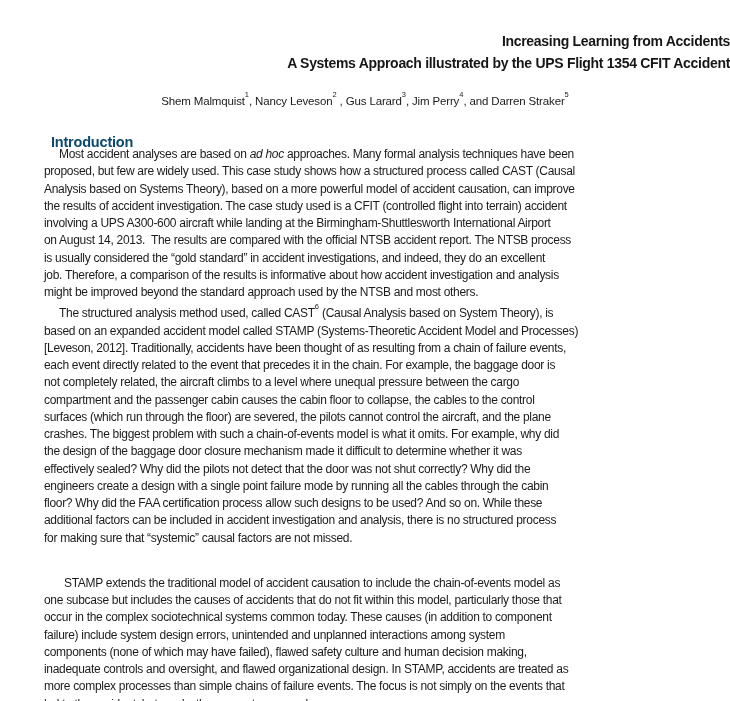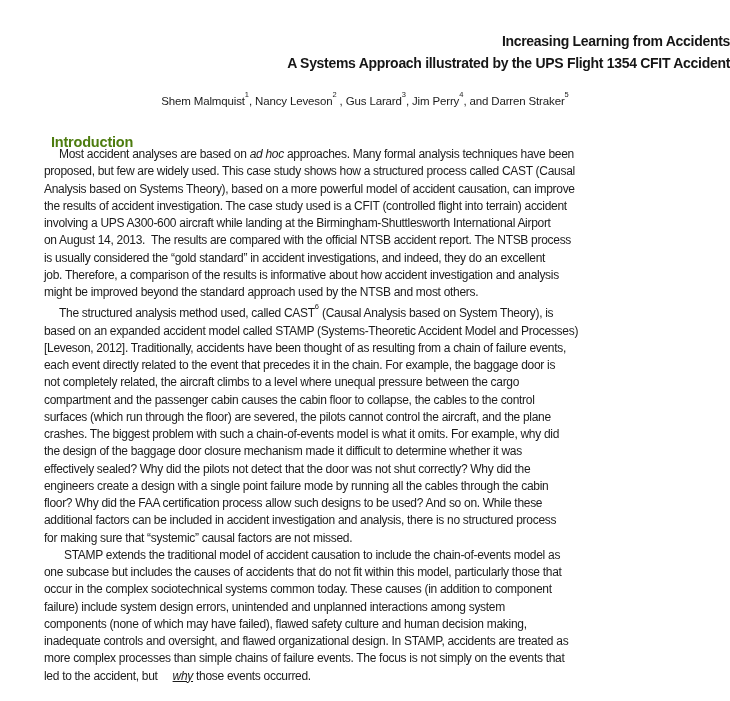--- a/index.html
+++ b/index.html
@@ -30,31 +30,31 @@
   .authors sup,.ln sup{
     font-size:7.5px;
     position:relative;top:-3.5px;
     letter-spacing:0;
   }
   .heading{
     position:absolute;top:132px;left:51px;margin:0;
     font-weight:bold;
     font-size:14.5px;line-height:20px;
     letter-spacing:-0.2px;
-    color:#4d7c0f;
+    color:#0c4a6e;
   }
   .body{
     position:absolute;top:146px;left:44px;width:660px;
     font-size:12px;line-height:17.25px;
     letter-spacing:-0.3px;
   }
   .para{margin:0;padding:0;}
   .ln{white-space:pre;}
   .ind15{padding-left:15px;}
-  .ind20{padding-left:20px;}
+  .ind20{padding-left:20px;margin-top:28px;}
   .ln em{font-style:italic;}
   .ln em.u{text-decoration:underline;margin-left:12px;}
 </style>
 </head>
 <body>
 
 <div class="page">
 
   <header class="title-block">
     <div>Increasing Learning from Accidents</div>

